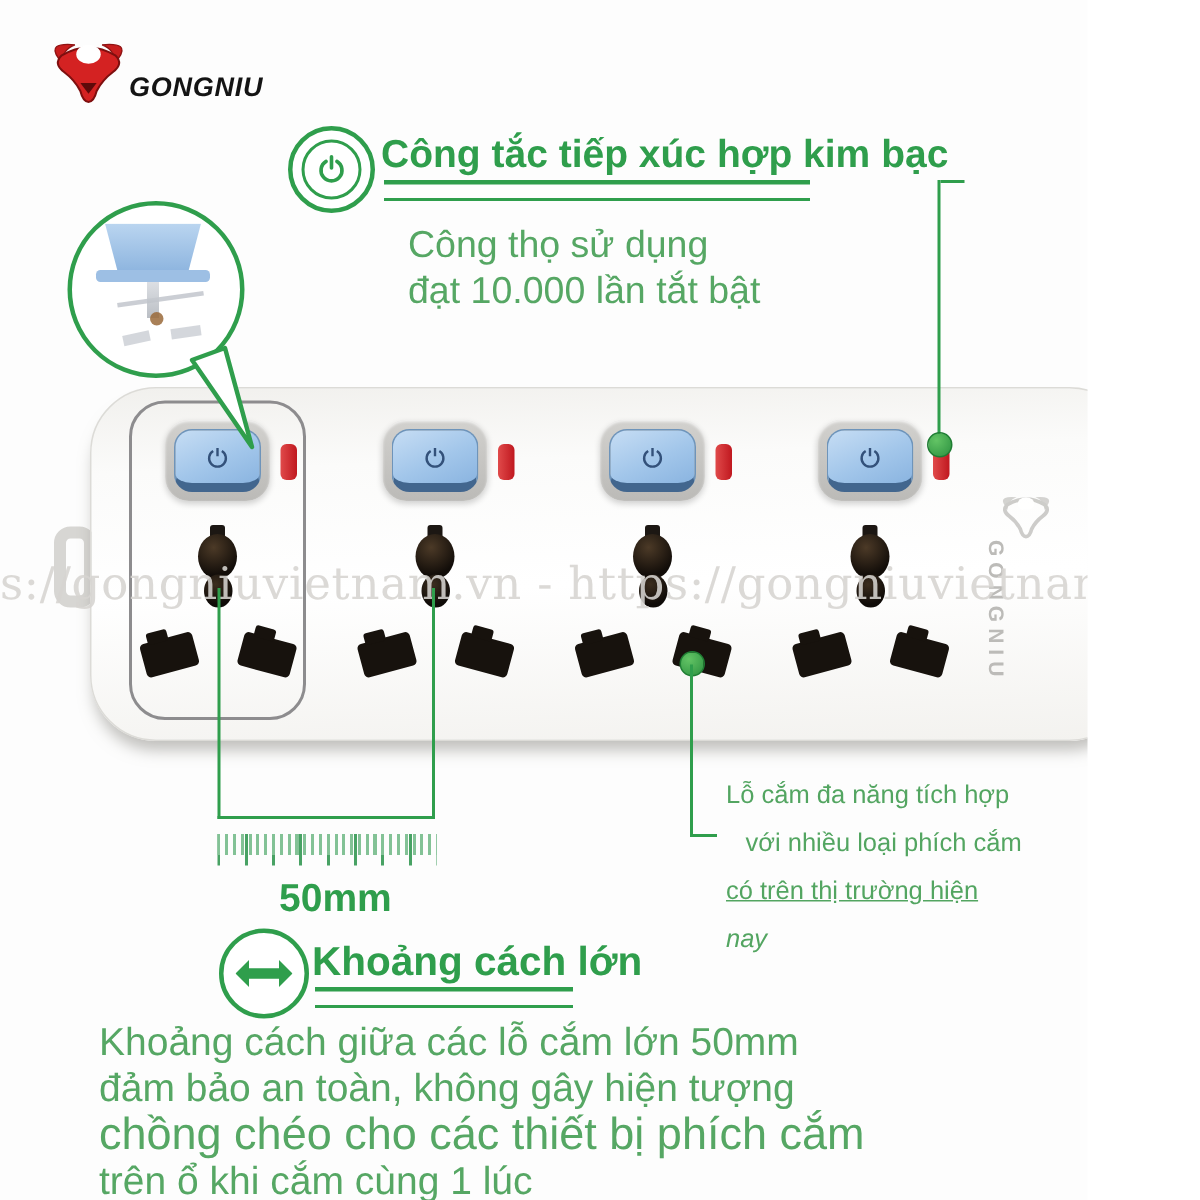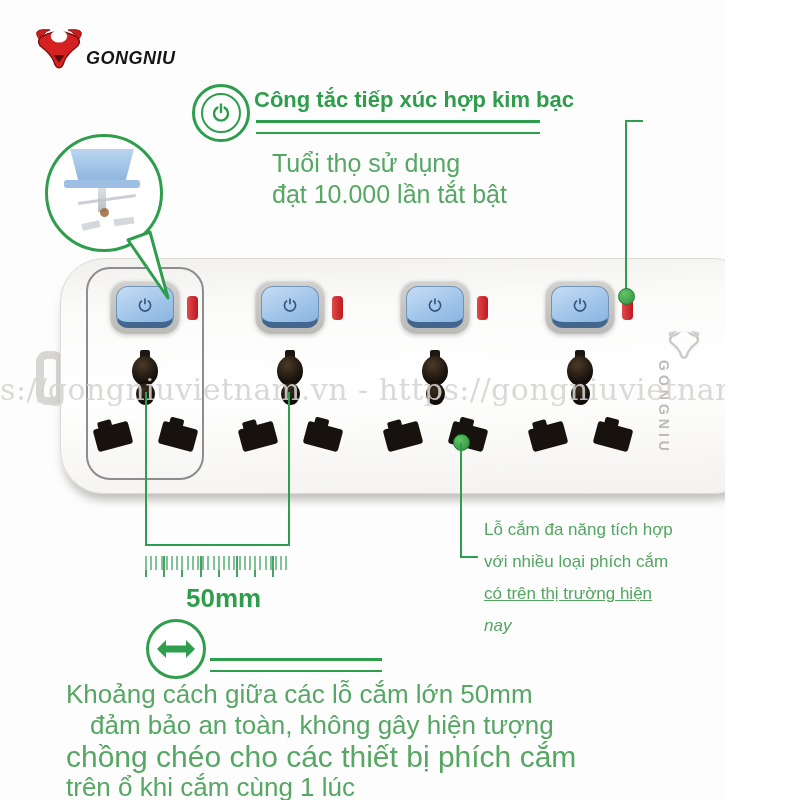--- a/index.html
+++ b/index.html
@@ -100,28 +100,28 @@
   <div class="abs brand-name">GONGNIU</div>
 
   <div class="abs ring-icon" style="left:192px;top:84px;width:52px;height:52px;">
     <div class="ring-icon" style="width:36px;height:36px;border-width:2px;">
       <svg width="20" height="20" viewBox="0 0 20 20">
         <path d="M6.4 4.6 a7 7 0 1 0 7.2 0" fill="none" stroke="#2f9e4c" stroke-width="2.4" stroke-linecap="round"></path>
         <line x1="10" y1="1.5" x2="10" y2="9" stroke="#2f9e4c" stroke-width="2.4" stroke-linecap="round"></line>
       </svg>
     </div>
   </div>
-  <div class="abs h-green z8" style="left:254px;top:87px;font-size:22px;">Công tắc tiếp xúc hợp kim bạc</div>
+  <div class="abs h-green z8" style="left:254px;top:87px;font-size:26px;">Công tắc tiếp xúc hợp kim bạc</div>
   <div class="abs dbl-underline z8" style="left:256px;top:120px;width:284px;"></div>
 
   <div class="abs gline" style="left:627px;top:120px;width:16px;height:2px;"></div>
   <div class="abs gline" style="left:625px;top:120px;width:2px;height:171px;"></div>
   <div class="abs gdot" style="left:618px;top:288px;"></div>
 
-  <div class="abs body-green z8" style="left:272px;top:148px;">Tuổi thọ sử dụng</div>
+  <div class="abs body-green z8" style="left:272px;top:148px;">Công thọ sử dụng</div>
   <div class="abs body-green z8" style="left:272px;top:179px;">đạt 10.000 lần tắt bật</div>
 
   <div class="abs hook"></div>
 
   <div class="abs strip-body"></div>
   <div class="abs hl-box"></div>
 
   <div class="abs sw-bezel" style="left:110px;">
     <div class="sw-btn">
       <svg width="16" height="16" viewBox="0 0 20 20">
@@ -215,31 +215,32 @@
   <div class="abs ruler">
     <div class="tall"></div>
       <div class="short"></div>
   </div>
   <div class="abs h-green z8" style="left:186px;top:583px;font-size:26px;">50mm</div>
 
   <div class="abs gdot" style="left:453px;top:434px;"></div>
   <div class="abs gline" style="left:460px;top:443px;width:2px;height:115px;"></div>
   <div class="abs gline" style="left:460px;top:556px;width:18px;height:2px;"></div>
   <div class="abs note-text" style="left:484px;top:514px;">Lỗ cắm đa năng tích hợp</div>
-  <div class="abs note-text" style="left:484px;top:546px;">với nhiều loại phích cắm</div>
+  <div class="abs note-text" style="left:497px;top:546px;">với nhiều loại phích cắm</div>
   <div class="abs note-text" style="left:484px;top:578px;text-decoration:underline;">có trên thị trường hiện</div>
   <div class="abs note-text" style="left:484px;top:610px;font-style:italic;">nay</div>
 
   <div class="abs ring-icon" style="left:146px;top:619px;width:54px;height:54px;">
     <svg width="38" height="20" viewBox="0 0 38 20">
       <line x1="8" y1="10" x2="30" y2="10" stroke="#2f9e4c" stroke-width="7"></line>
       <path d="M9 1 L0 10 L9 19 Z" fill="#2f9e4c"></path>
       <path d="M29 1 L38 10 L29 19 Z" fill="#2f9e4c"></path>
     </svg>
   </div>
+  <div class="abs h-green z8" style="left:208px;top:626px;font-size:27px;">Khoảng cách lớn</div>
   <div class="abs dbl-underline z8" style="left:210px;top:658px;width:172px;"></div>
 
   <div class="abs body-green z8" style="left:66px;top:679px;font-size:26px;">Khoảng cách giữa các lỗ cắm lớn 50mm</div>
-  <div class="abs body-green z8" style="left:66px;top:710px;font-size:26px;margin-left:24px;">đảm bảo an toàn, không gây hiện tượng</div>
+  <div class="abs body-green z8" style="left:66px;top:710px;font-size:26px;">đảm bảo an toàn, không gây hiện tượng</div>
   <div class="abs body-green z8" style="left:66px;top:741px;font-size:30px;">chồng chéo cho các thiết bị phích cắm</div>
   <div class="abs body-green z8" style="left:66px;top:772px;font-size:26px;">trên ổ khi cắm cùng 1 lúc</div>
 
 </div>
 
 </body></html>

